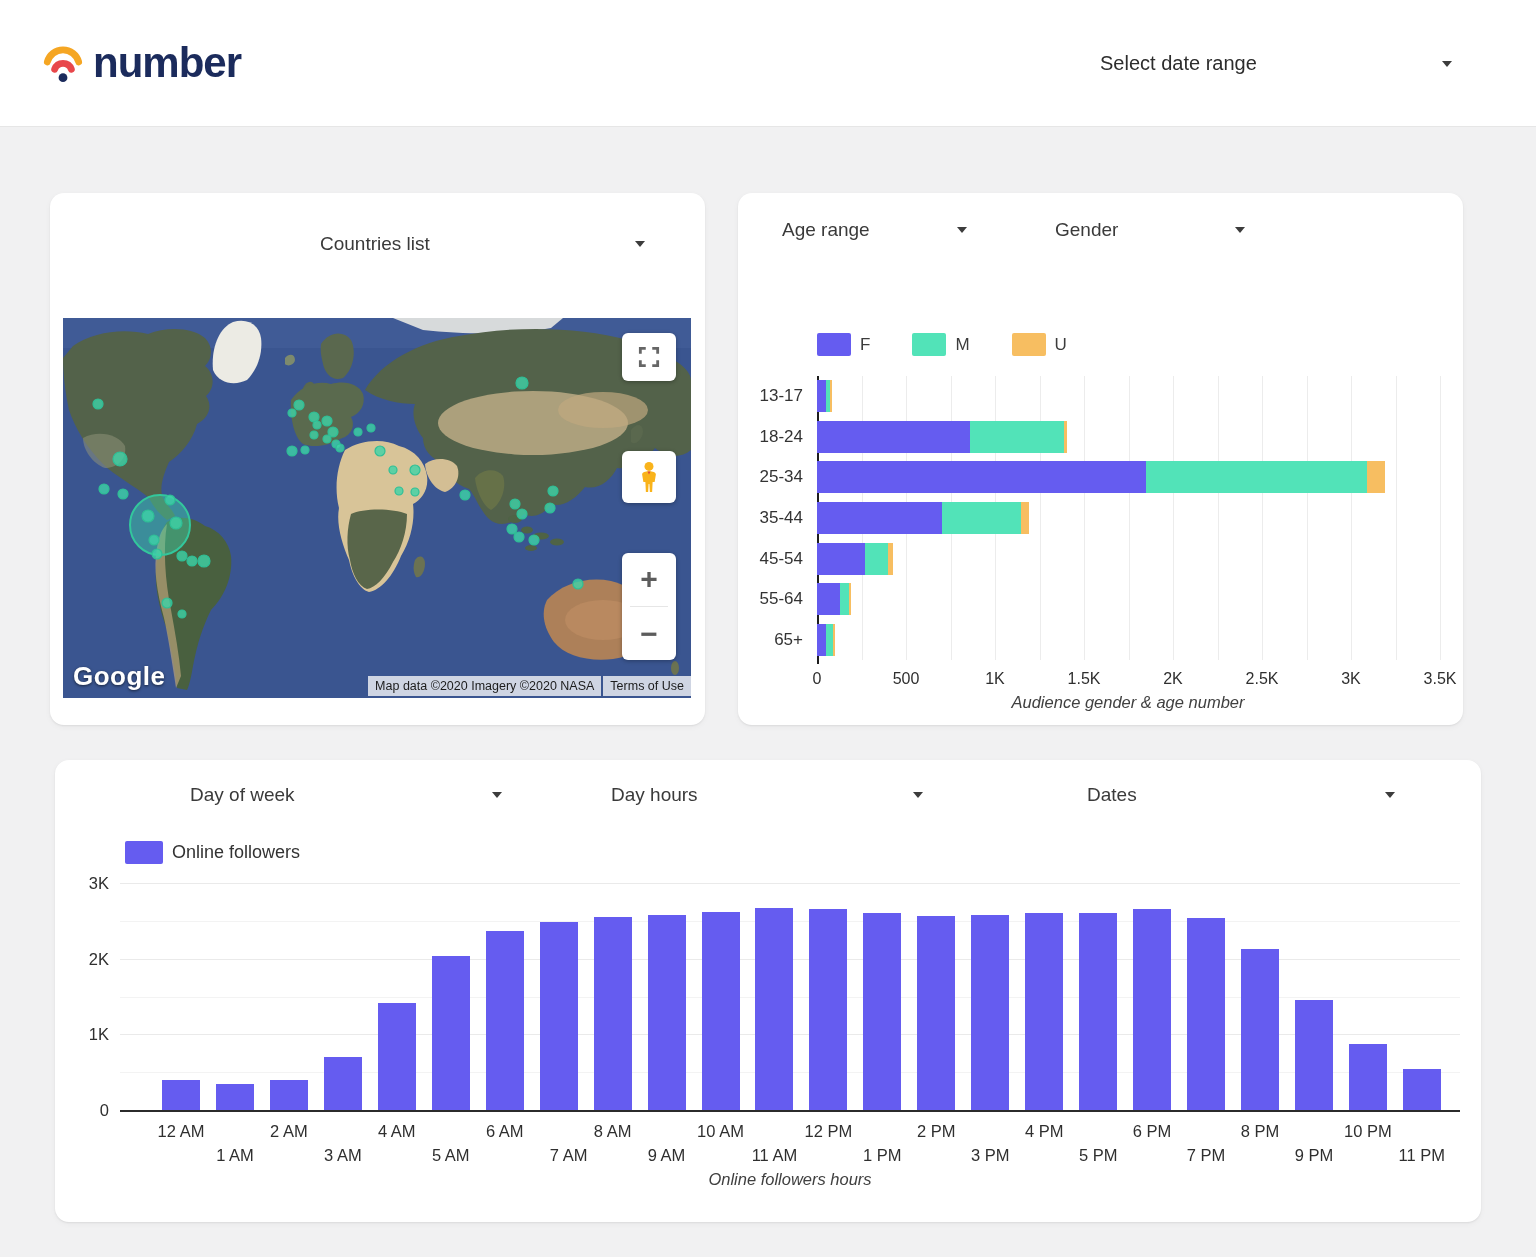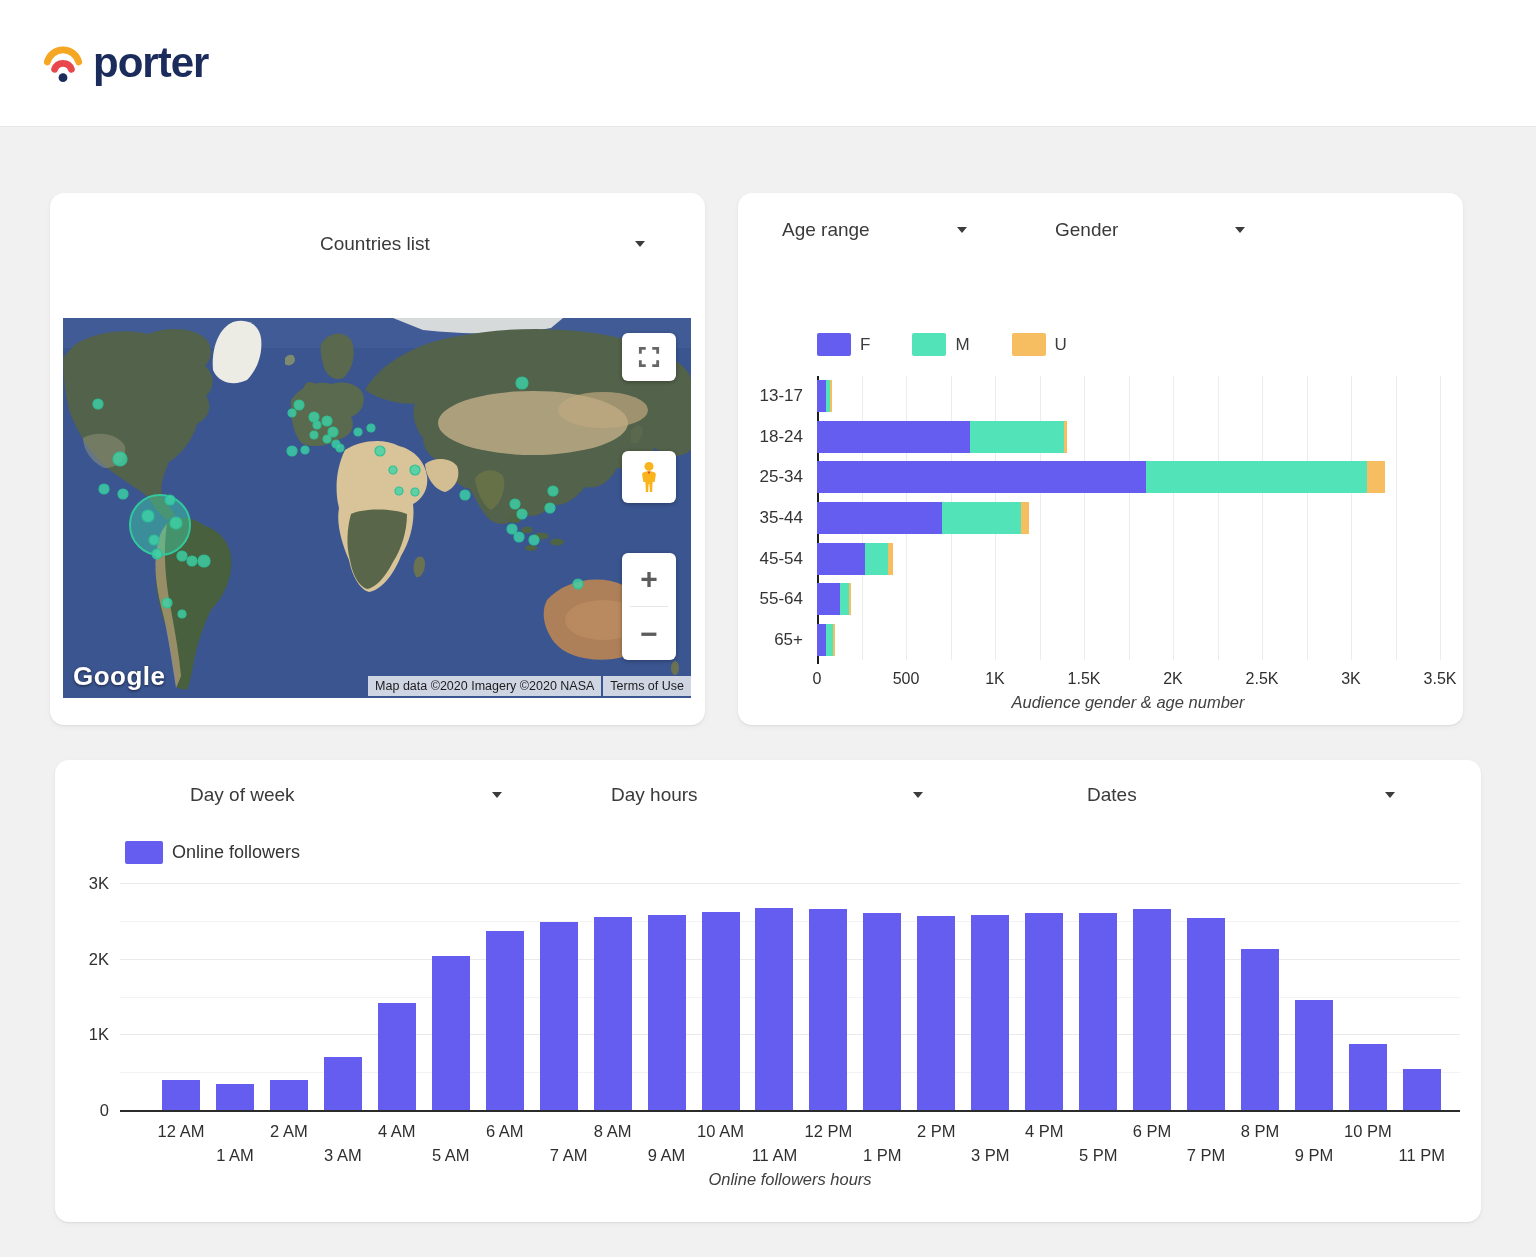--- a/index.html
+++ b/index.html
@@ -77,21 +77,25 @@
 </head>
 <body>
 
 <div class="header">
   <div class="logo">
     <svg width="46" height="46" viewBox="0 0 44 44">
       <path d="M7 21 A15.5 15.5 0 0 1 37 21" stroke="#F5A623" stroke-width="6.5" fill="none" stroke-linecap="round"></path>
       <path d="M14 28 A8.5 8.5 0 0 1 30 28" stroke="#E8474B" stroke-width="6.5" fill="none" stroke-linecap="round"></path>
       <circle cx="22" cy="36" r="4.2" fill="#1b2b5c"></circle>
     </svg>
-    <span class="logo-text">porter</span>
+    <span class="logo-text">number</span>
+  </div>
+  <div class="date-range">
+    <span>Select date range</span>
+    <div class="caret"></div>
   </div>
 </div>
 
 <div class="card card-countries">
   <div class="select" style="left:270px; top:40px; width:325px;">
     <span>Countries list</span>
     <div class="caret"></div>
   </div>
 
   <div class="map">

